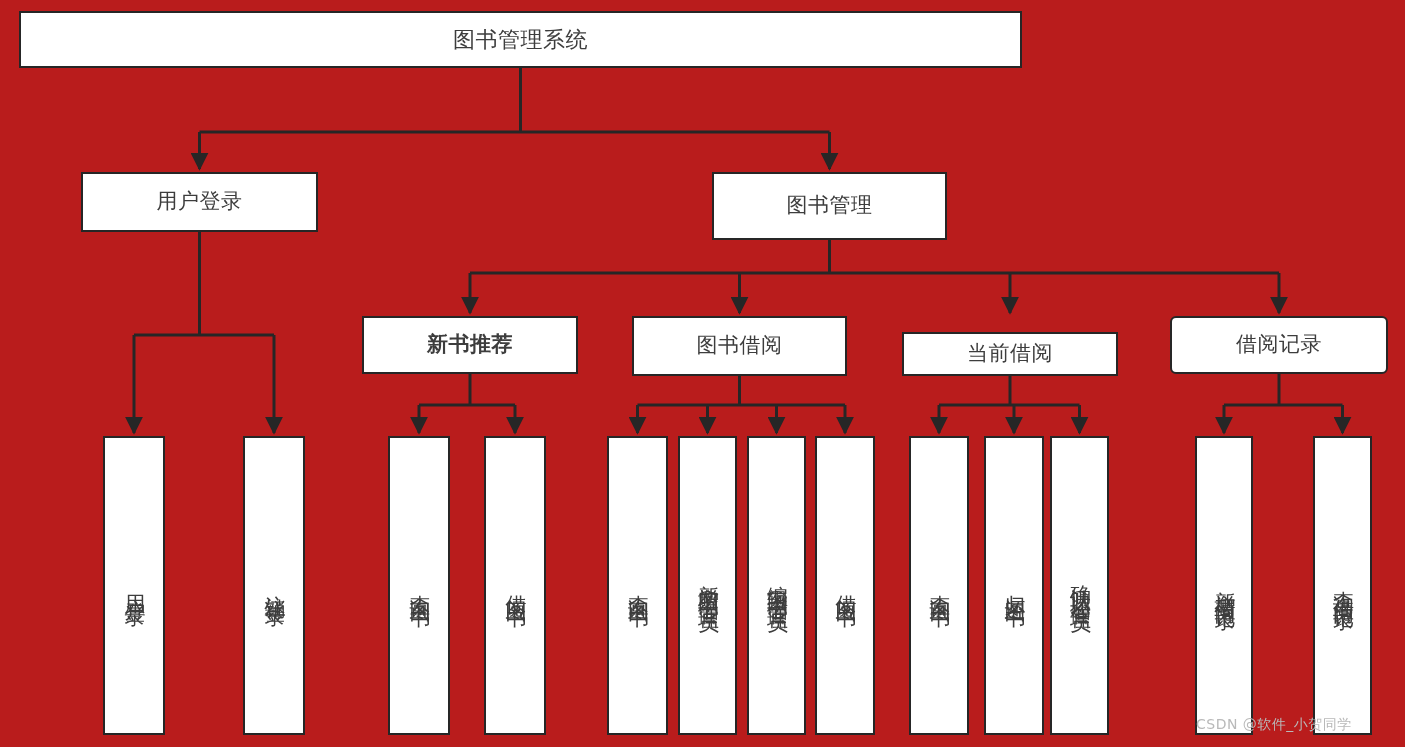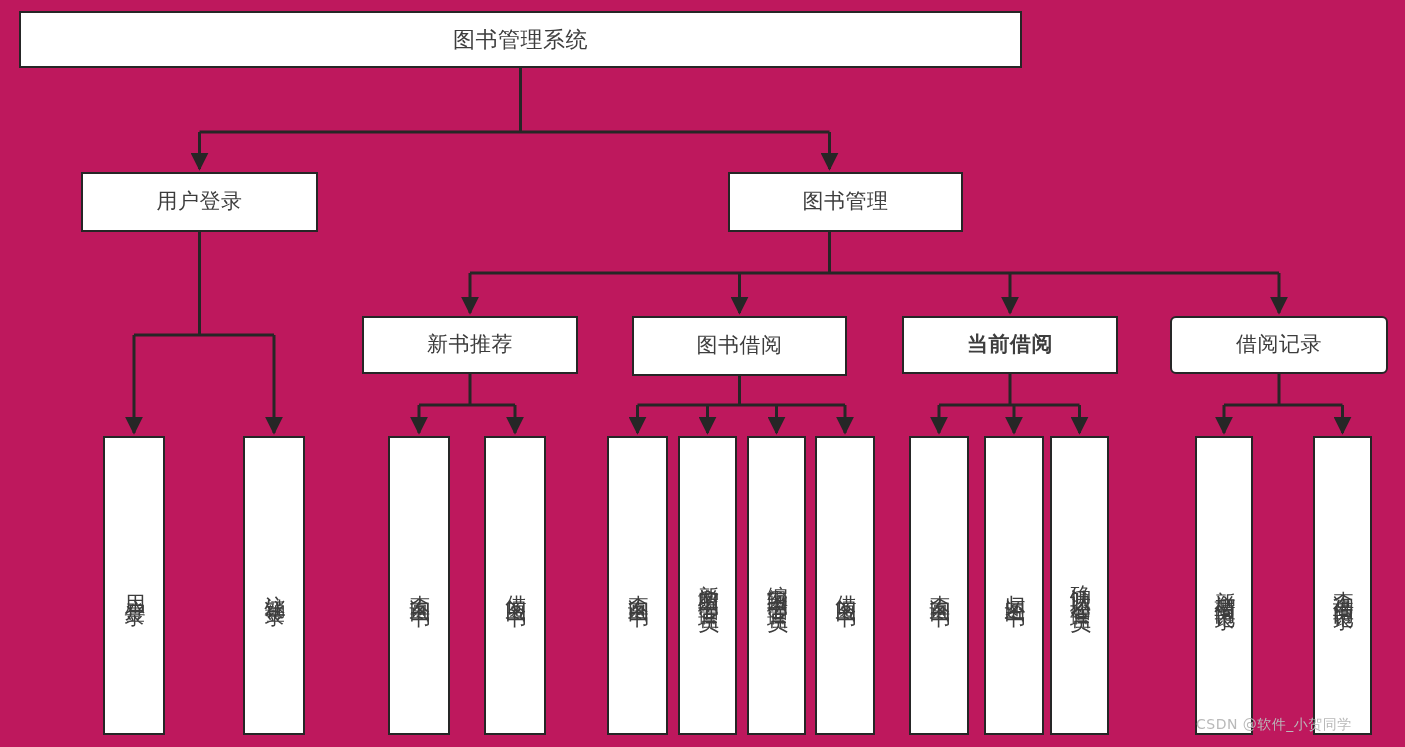--- a/index.html
+++ b/index.html
@@ -8,21 +8,21 @@
     padding: 0;
     background: #ffffff;
   }
   body {
     font-family: "DejaVu Sans", "Liberation Sans", sans-serif;
   }
   #canvas {
     position: relative;
     width: 1405px;
     height: 747px;
-    background: #be185d;
+    background: #b91c1c;
     overflow: hidden;
   }
   #edges {
     position: absolute;
     left: 0;
     top: 0;
     width: 1405px;
     height: 747px;
     pointer-events: none;
   }
@@ -117,38 +117,38 @@
       </g>
   </svg>
 
   <div class="node root horiz" id="n-root" style="left: 19px; top: 11px; width: 1003px; height: 57px;">
     <span class="label">图书管理系统</span>
   </div>
 
   <div class="node horiz" id="n-user-login" style="left: 81px; top: 172px; width: 237px; height: 60px;">
     <span class="label">用户登录</span>
   </div>
-  <div class="node horiz" id="n-book-manage" style="left: 728px; top: 172px; width: 235px; height: 60px;">
+  <div class="node horiz" id="n-book-manage" style="left: 712px; top: 172px; width: 235px; height: 68px;">
     <span class="label">图书管理</span>
   </div>
 
   <div class="node vert" id="n-user-login-do" style="left: 103px; top: 436px; width: 62px; height: 299px;">
     <span class="label">用户登录</span>
   </div>
   <div class="node vert" id="n-user-logout" style="left: 243px; top: 436px; width: 62px; height: 299px;">
     <span class="label">注销登录</span>
   </div>
 
-  <div class="node horiz" id="n-new-book-recommend" style="left: 362px; top: 316px; width: 216px; height: 58px;">
+  <div class="node horiz" id="n-new-book-recommend" style="left: 362px; top: 316px; width: 216px; height: 58px; font-weight: bold;">
     <span class="label">新书推荐</span>
   </div>
   <div class="node horiz" id="n-book-borrow" style="left: 632px; top: 316px; width: 215px; height: 60px;">
     <span class="label">图书借阅</span>
   </div>
-  <div class="node horiz" id="n-current-borrow" style="left: 902px; top: 316px; width: 216px; height: 58px; font-weight: bold;">
+  <div class="node horiz" id="n-current-borrow" style="left: 902px; top: 332px; width: 216px; height: 44px;">
     <span class="label">当前借阅</span>
   </div>
   <div class="node horiz" id="n-borrow-record" style="left: 1170px; top: 316px; width: 218px; height: 58px; border-radius: 6px;">
     <span class="label">借阅记录</span>
   </div>
 
   <div class="node vert" id="n-query-book-1" style="left: 388px; top: 436px; width: 62px; height: 299px;">
     <span class="label">查询图书</span>
   </div>
   <div class="node vert" id="n-borrow-book-1" style="left: 484px; top: 436px; width: 62px; height: 299px;">

